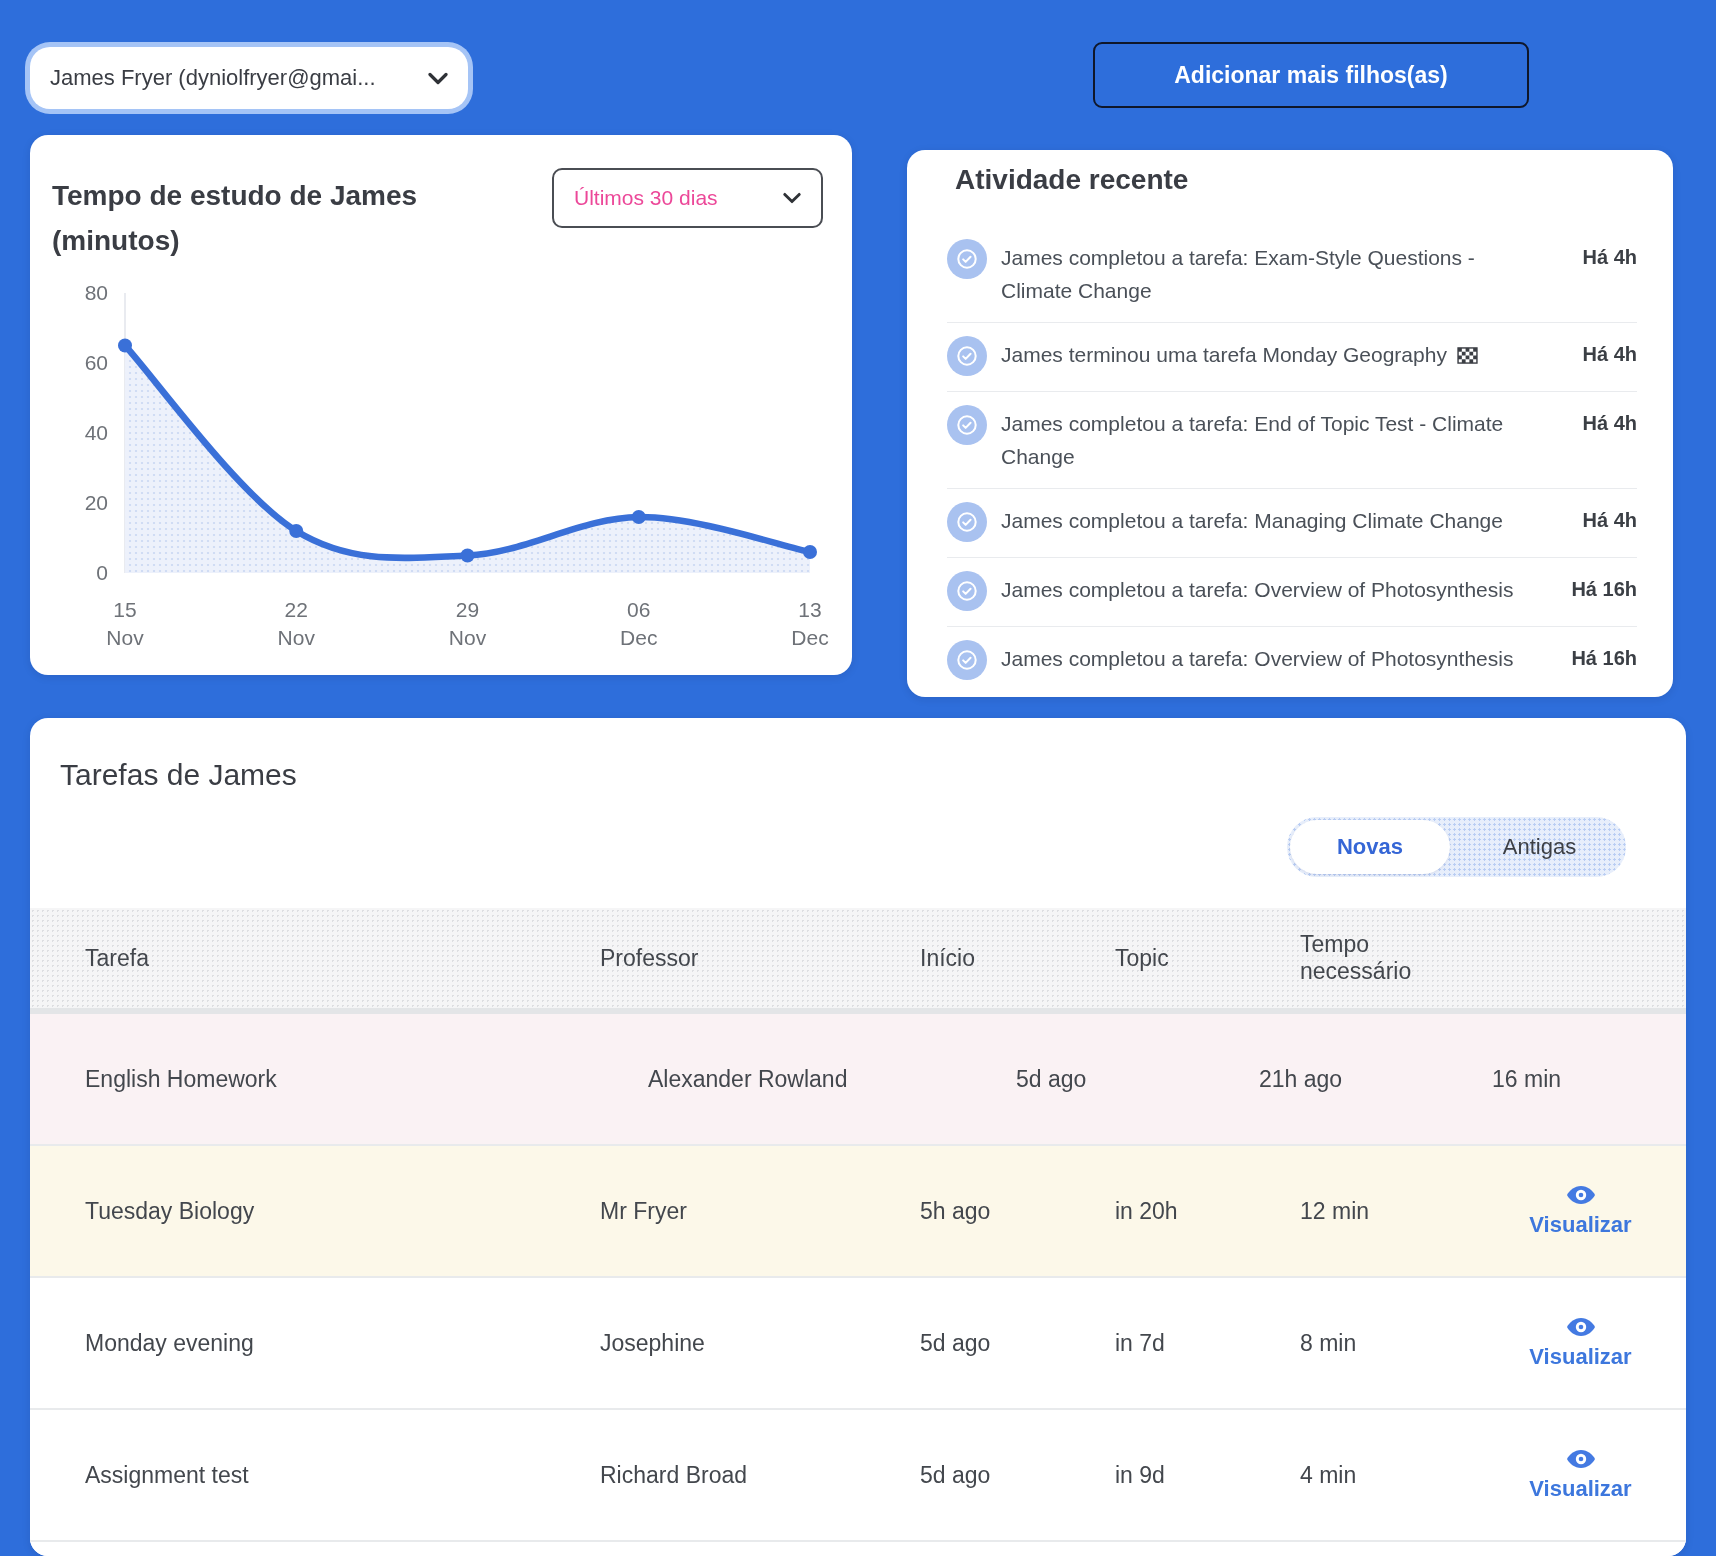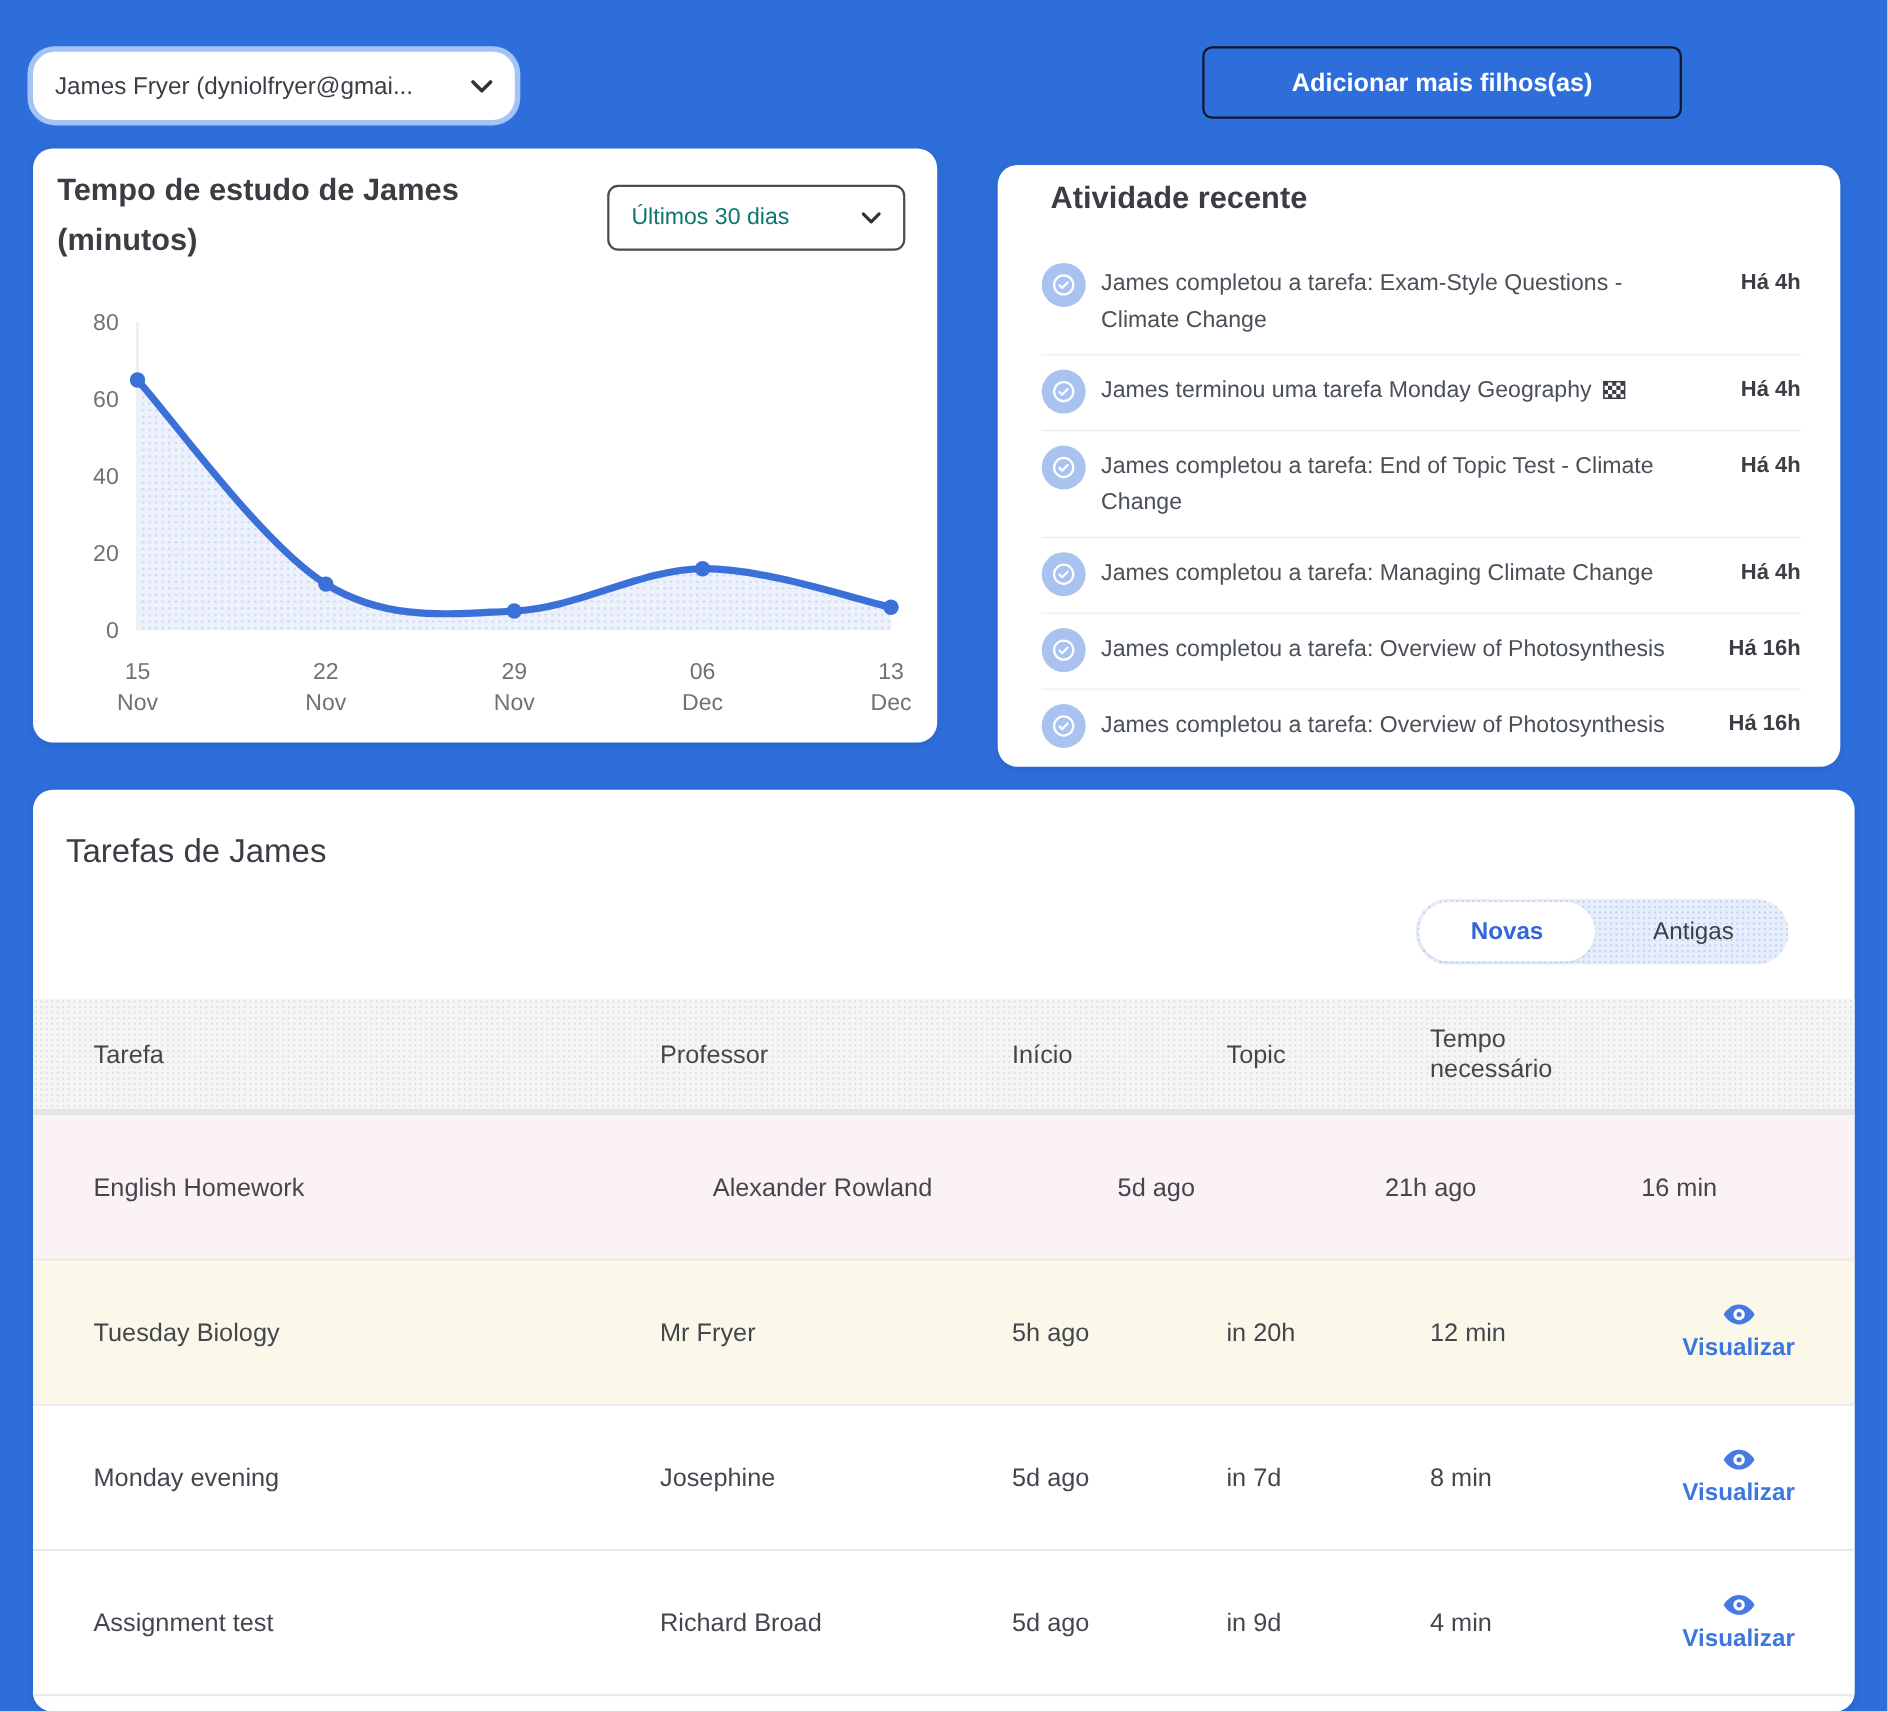--- a/index.html
+++ b/index.html
@@ -12,25 +12,25 @@
         box-shadow:0 0 0 5px rgba(186,211,250,.85);display:flex;align-items:center;justify-content:space-between;
         padding:0 20px;box-sizing:border-box;cursor:pointer;}
   .child-select-label{font-size:22px;color:#3a3d44;white-space:nowrap;overflow:hidden;}
   .add-btn{position:absolute;left:1093px;top:42px;width:436px;height:66px;background:transparent;
         border:2px solid #0f172a;border-radius:9px;color:#fff;font-size:23px;font-weight:bold;
         font-family:inherit;cursor:pointer;}
 
   
   .study-card{left:30px;top:135px;width:822px;height:540px;}
   .study-title{position:absolute;left:22px;top:0px;margin:0;width:440px;font-size:28px;line-height:45px;
-        color:#3a3d44;font-weight:bold;padding-top:15px;}
+        color:#3a3d44;font-weight:bold;padding-top:38px;}
   .period-select{position:absolute;left:522px;top:33px;width:271px;height:60px;border:2px solid #4a4d53;
         border-radius:10px;display:flex;align-items:center;justify-content:space-between;padding:0 20px;
         box-sizing:border-box;cursor:pointer;}
-  .period-select span{font-size:21px;color:#0f766e;}
+  .period-select span{font-size:21px;color:#ec4899;}
   #study-chart{position:absolute;left:18px;top:128px;width:786px;height:400px;}
   #study-chart text{font-size:21px;fill:#6e7278;}
 
   
   .activity-card{left:907px;top:150px;width:766px;height:547px;}
   .act-title{position:absolute;left:48px;top:14px;margin:0;font-size:28px;color:#3a3d44;font-weight:bold;}
   #activity-list{position:absolute;left:40px;right:36px;top:76px;}
   .act-item{display:flex;align-items:flex-start;padding:15px 0;border-bottom:1px solid #e9ebee;}
   .act-item.last{border-bottom:none;}
   .act-icon{flex:none;width:40px;height:40px;border-radius:50%;background:#a9c2f0;display:flex;

